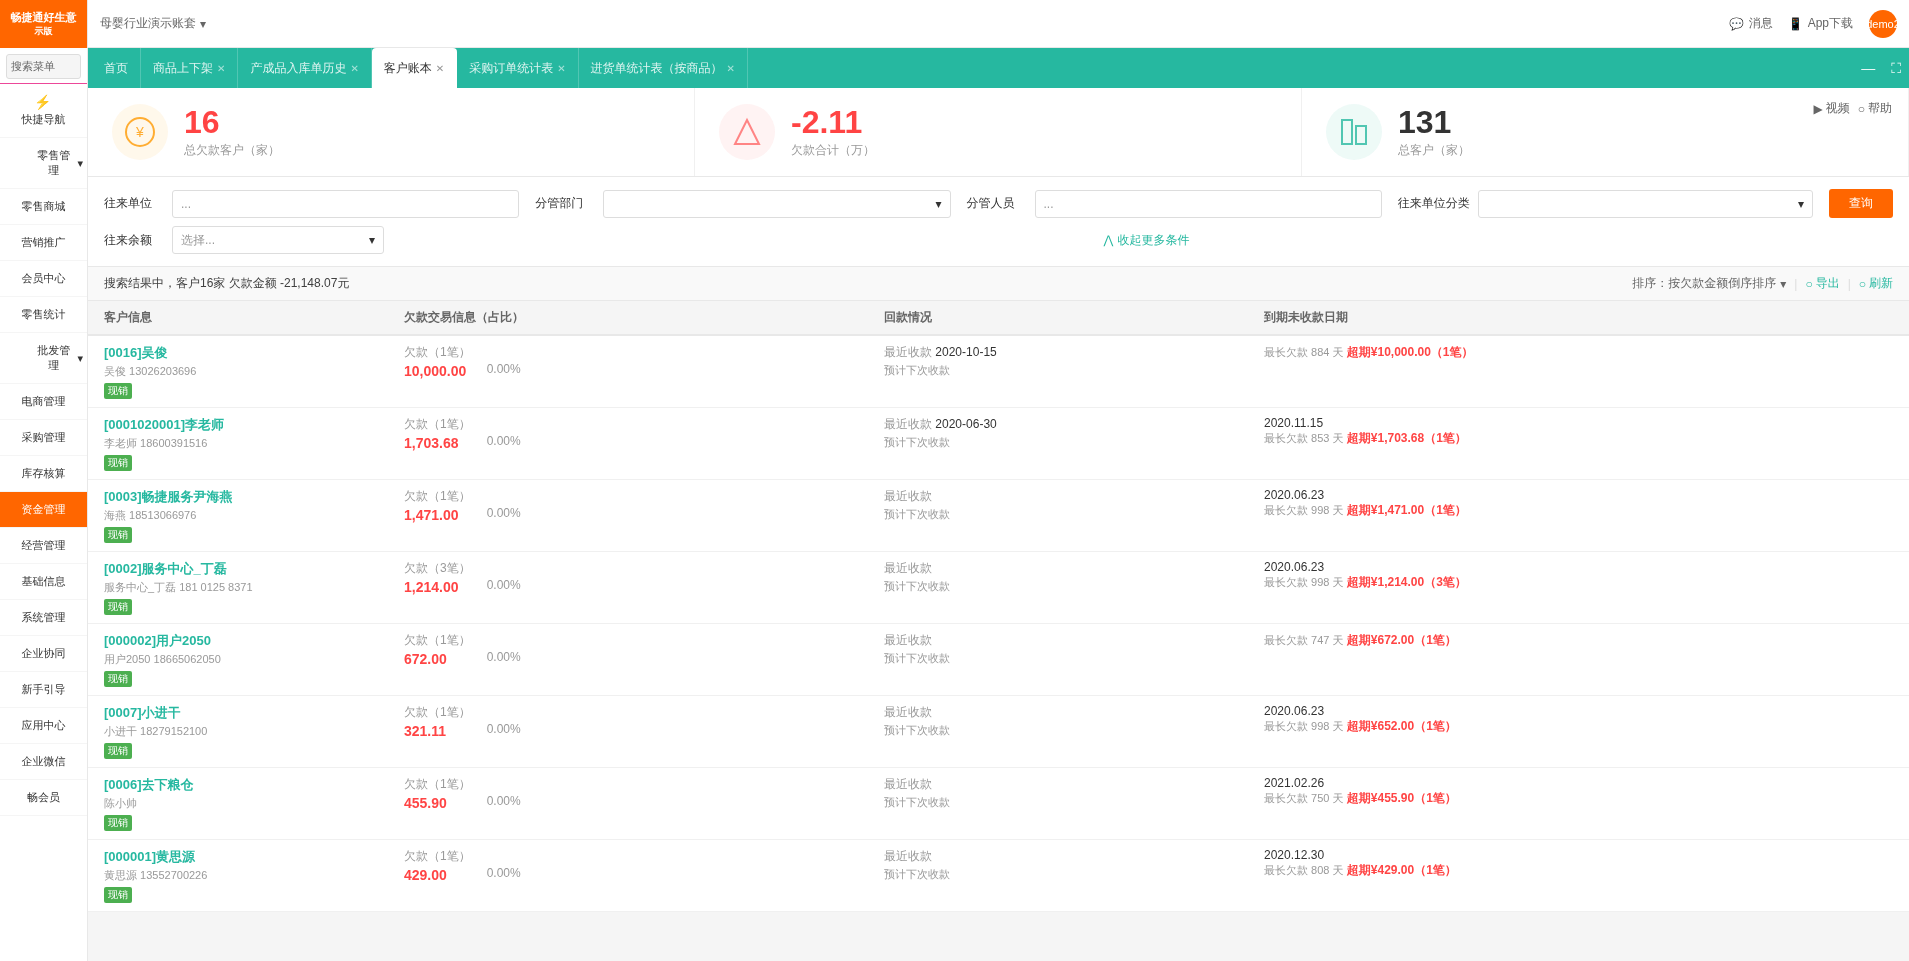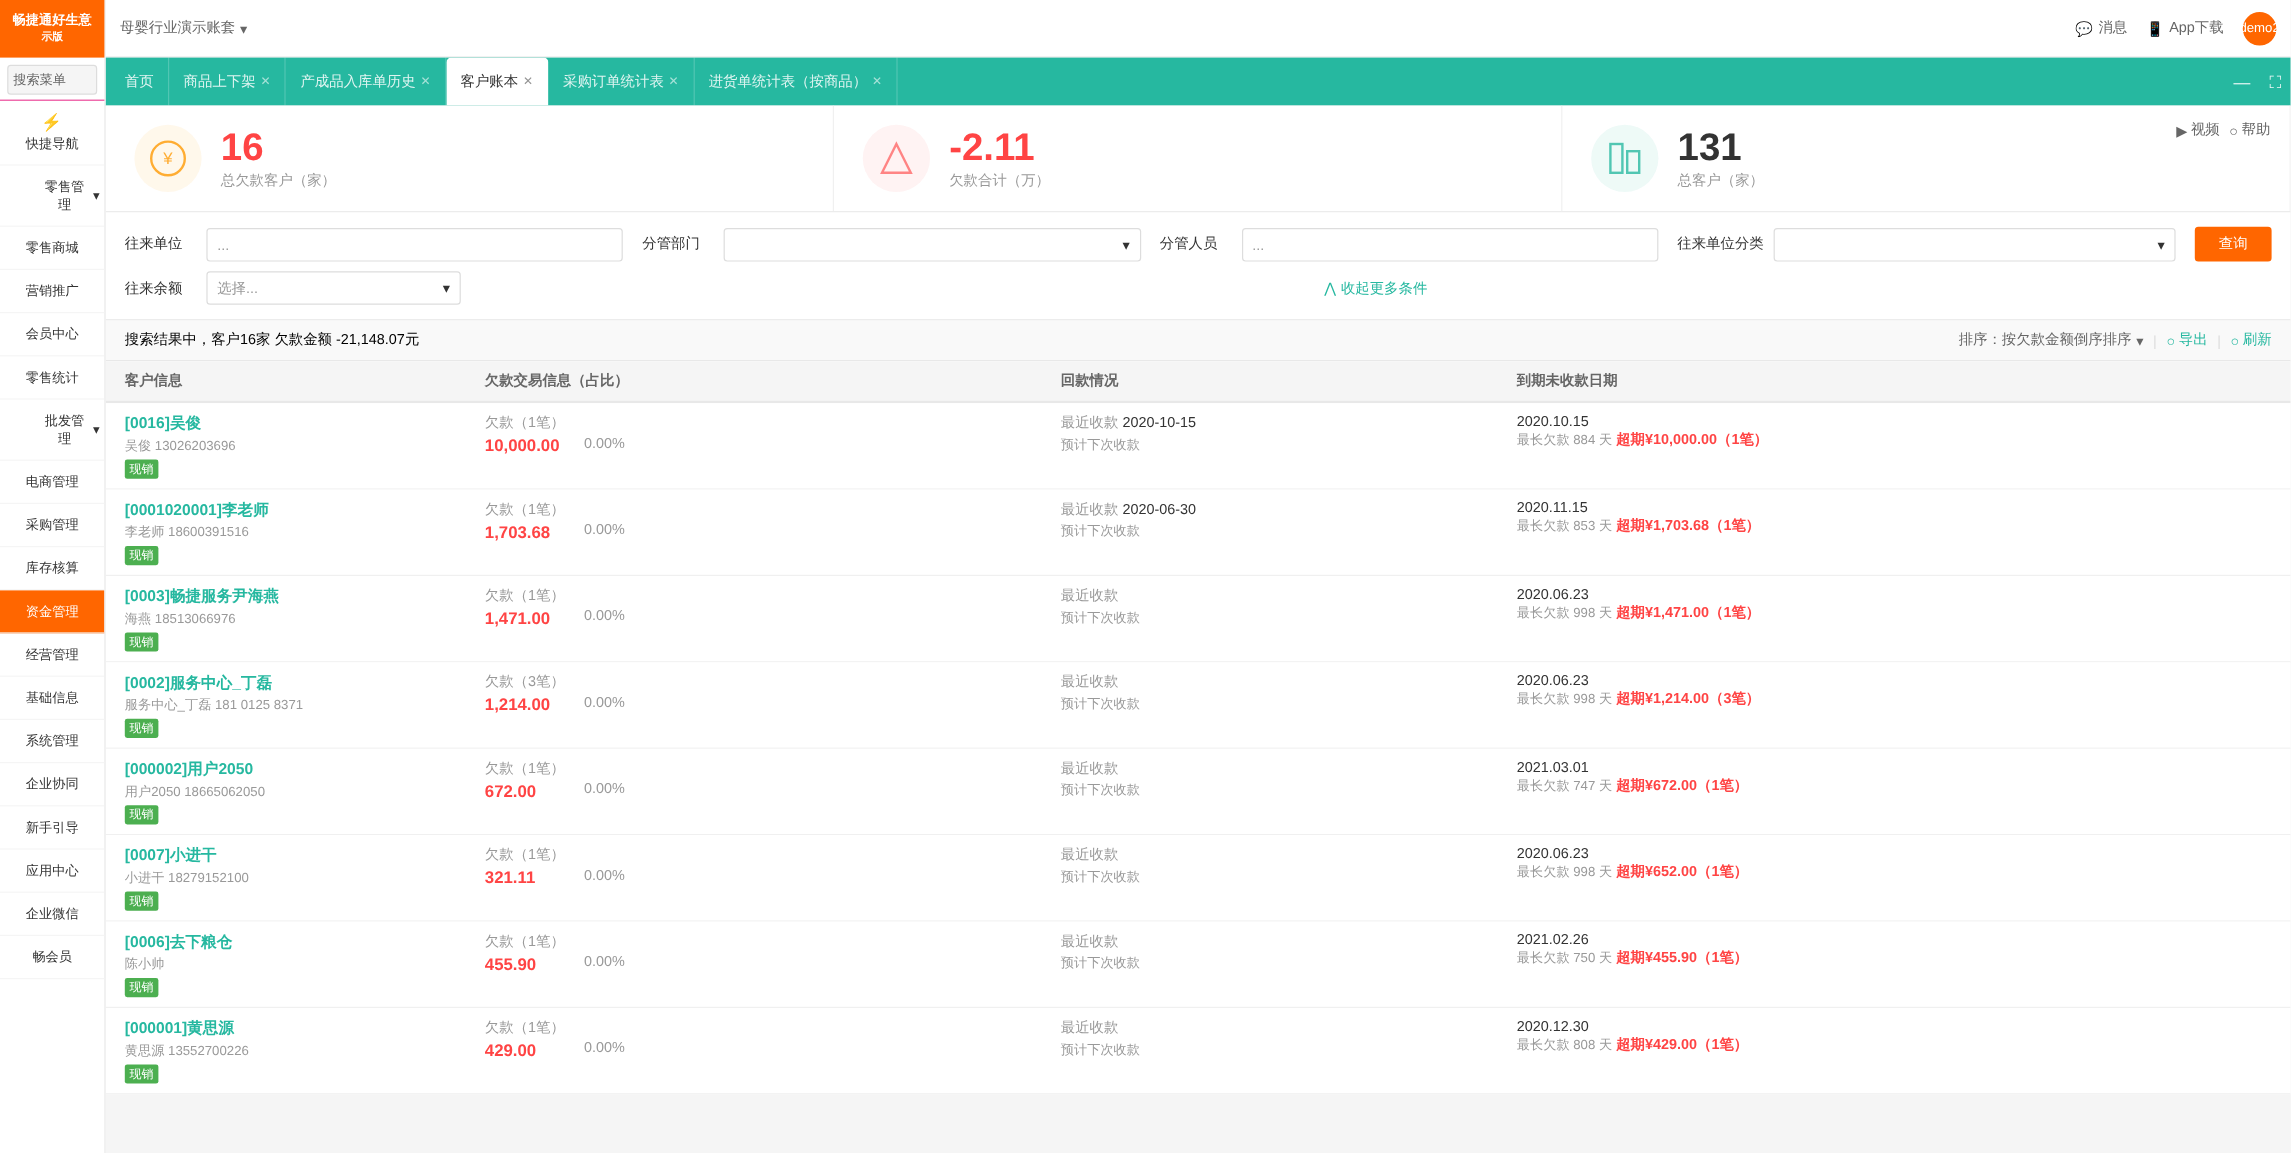--- a/index.html
+++ b/index.html
@@ -61,21 +61,21 @@
     .filter-item { display: flex; align-items: center; gap: 8px; flex: 1; }
     .filter-label { font-size: 12px; color: #333; white-space: nowrap; min-width: 60px; }
     .filter-input { flex: 1; height: 28px; border: 1px solid #ddd; border-radius: 3px; padding: 0 8px; font-size: 12px; display: flex; align-items: center; justify-content: space-between; cursor: pointer; background: #fff; }
     .filter-input span { color: #999; }
     .filter-select { flex: 1; height: 28px; border: 1px solid #ddd; border-radius: 3px; padding: 0 8px; font-size: 12px; display: flex; align-items: center; justify-content: space-between; cursor: pointer; background: #fff; }
     .collapse-btn { display: flex; align-items: center; justify-content: center; gap: 4px; color: #26b8a0; font-size: 12px; cursor: pointer; padding: 4px; }
     .search-btn { background: #ff6600; color: #fff; border: none; border-radius: 3px; padding: 6px 20px; font-size: 12px; cursor: pointer; white-space: nowrap; }
 
     
     .results-bar { background: #f9f9f9; padding: 8px 16px; display: flex; align-items: center; justify-content: space-between; border-bottom: 1px solid #e8e8e8; }
-    .results-info { font-size: 12px; color: #000000; }
+    .results-info { font-size: 12px; color: #404040; }
     .results-actions { display: flex; align-items: center; gap: 8px; font-size: 12px; color: #666; }
     .sort-select { display: flex; align-items: center; gap: 4px; cursor: pointer; }
     .action-btn { display: flex; align-items: center; gap: 3px; color: #26b8a0; cursor: pointer; }
     .action-sep { color: #ddd; }
 
     
     .data-table { width: 100%; background: #fff; }
     .table-header { display: flex; background: #f5f5f5; border-bottom: 2px solid #e8e8e8; padding: 8px 16px; font-size: 12px; font-weight: bold; color: #666; }
     .table-row { display: flex; border-bottom: 1px solid #f0f0f0; padding: 8px 16px; background: #fff; }
     .col-customer { flex: 0 0 300px; }
@@ -380,21 +380,20 @@
             </div>
           </div>
           <div class="col-return">
             <div class="return-info">
               <span>最近收款</span>
               <span class="return-date">2020-10-15</span>
             </div>
             <div class="return-next">预计下次收款</div>
           </div>
           <div class="col-overdue">
-            <div class="overdue-date">2020.10.15</div>
             <div>
               <span class="overdue-days">最长欠款 884 天</span>
               <span class="overdue-amount">超期¥10,000.00（1笔）</span>
             </div>
           </div>
         </div>
 
         <div class="table-row">
           <div class="col-customer">
             <div class="customer-name">[0001020001]李老师</div>
@@ -502,21 +501,20 @@
               <div class="debt-ratio" style="margin-top:18px;">0.00%</div>
             </div>
           </div>
           <div class="col-return">
             <div class="return-info">
               <span>最近收款</span>
             </div>
             <div class="return-next">预计下次收款</div>
           </div>
           <div class="col-overdue">
-            <div class="overdue-date">2021.03.01</div>
             <div>
               <span class="overdue-days">最长欠款 747 天</span>
               <span class="overdue-amount">超期¥672.00（1笔）</span>
             </div>
           </div>
         </div>
 
         <div class="table-row">
           <div class="col-customer">
             <div class="customer-name">[0007]小进干</div>

